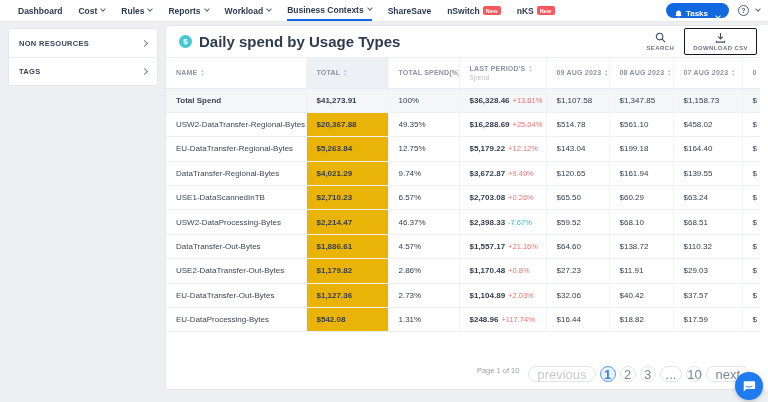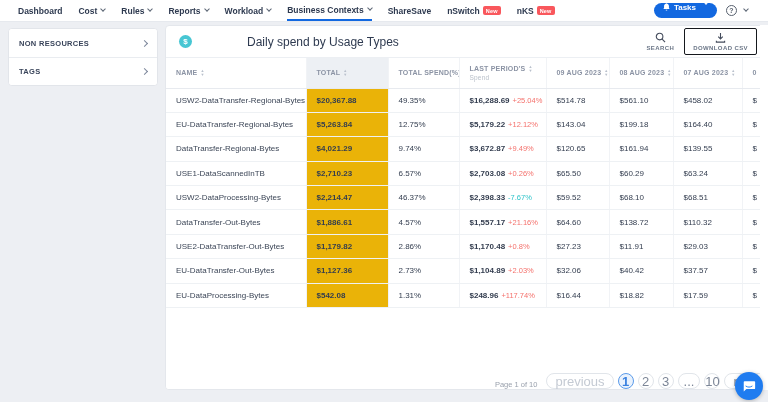--- a/index.html
+++ b/index.html
@@ -7,42 +7,42 @@
   body {
     font-family:"Liberation Sans", sans-serif;
     background:#edeff3;
     position:relative;
     color:#2e3a50;
   }
   
   .topnav {
     position:absolute; top:0; left:0; right:0; height:22px;
     background:#ffffff; border-bottom:1px solid #e6e9ee;
-    display:flex; align-items:center; padding:0 20px 0 18px;
+    display:flex; align-items:center; padding:0 8px 0 18px;
   }
   .nav-items { display:flex; align-items:center; gap:16px; height:100%; }
   .nav-item {
     display:flex; align-items:center; height:100%;
     font-size:8.5px; font-weight:700; color:#2e3a50; cursor:pointer;
     position:relative; white-space:nowrap;
   }
   .nav-item.active { border-bottom:2px solid #1268e0; }
   .caret {
     width:4px; height:4px; border-right:1.2px solid #5c6675; border-bottom:1.2px solid #5c6675;
     transform:rotate(45deg); display:inline-block; margin-left:4px; margin-top:-3px;
   }
   .badge {
     background:#f9575c; color:#fff; font-size:5.5px; font-weight:700;
     padding:1.5px 3px; border-radius:2px; margin-left:3px; letter-spacing:.2px;
   }
   .nav-right { margin-left:auto; display:flex; align-items:center; gap:9px; }
   .tasks-btn {
     background:#1268e0; color:#fff; border:none; border-radius:9px;
     height:15px; padding:0 9px; font-size:8px; font-weight:700;
-    display:flex; align-items:flex-start; gap:4px; cursor:pointer;
+    display:flex; align-items:flex-end; gap:4px; cursor:pointer;
     font-family:"Liberation Sans", sans-serif;
   }
   .tasks-btn .caret { border-color:#fff; }
   .help-wrap { display:flex; align-items:center; gap:3px; cursor:pointer; }
   .help-circle {
     width:11px; height:11px; border:1px solid #57606e; border-radius:50%;
     font-size:7px; color:#57606e; display:flex; align-items:center; justify-content:center; font-weight:700;
   }
   
   .sidebar {
@@ -66,21 +66,21 @@
   }
   .panel-header {
     height:32px; display:flex; align-items:center; padding:0 10px 0 13px;
     border-bottom:1px solid #eceff3;
   }
   .title-icon {
     width:13px; height:13px; background:#47c6d3; border-radius:50%;
     color:#fff; font-size:8px; font-weight:700;
     display:flex; align-items:center; justify-content:center; margin-right:7px;
   }
-  .panel-title { font-size:12px; font-weight:400; color:#2e3a50;margin-left:48px; }
+  .panel-title { font-size:15px; font-weight:700; color:#2e3a50; }
   .toolbar { margin-left:auto; display:flex; align-items:center; gap:10px; }
   .tool-btn {
     display:flex; flex-direction:column; align-items:center; gap:2px;
     background:none; border:none; cursor:pointer; color:#6b7687;
     font-family:"Liberation Sans", sans-serif;
   }
   .tool-btn .tool-label { font-size:6px; font-weight:700; letter-spacing:.4px; color:#6b7687; }
   .tool-btn.focused { border:1.5px solid #15181d; border-radius:2px; padding:3px 8px; }
   
   .spend-table { width:603px; table-layout:fixed; border-collapse:collapse; }
@@ -103,22 +103,22 @@
   .spend-table td.hl { background:#eab308; font-weight:700; }
   .spend-table td.last b { font-weight:700; }
   .spend-table tr.em td { background:#f4f6f8; }
   .spend-table tr.em td.name { font-weight:700; }
   .chg { font-size:7.5px; margin-left:3px; }
   .chg.up { color:#f4716c; }
   .chg.down { color:#2fc4ca; }
   
   .pagination {
     position:absolute; bottom:0; left:0; right:0; height:23px;
-    display:flex; align-items:flex-end; justify-content:flex-end; gap:4px;
-    background:#fff;
+    display:flex; align-items:flex-start; justify-content:flex-end; gap:4px;
+    padding-right:18px; background:#fff;
   }
   .page-summary { font-size:7.5px; color:#9aa1ad; margin-right:5px; }
   .pill {
     height:16px; min-width:16px; display:inline-flex; align-items:center; justify-content:center;
     border:1px solid #e1e5ea; border-radius:9px; background:#fff;
     font-size:13px; color:#7c8697; cursor:pointer; padding:0 5px;
   }
   .pill.page { border-radius:50%; width:16px; padding:0; }
   .pill.prev, .pill.next { padding:0 8px; }
   .pill.prev { color:#c4cad3; }
@@ -273,20 +273,30 @@
                 <span>▲</span>
                 <span>▼</span>
               </span></div>
           </th>
           <th class="">
             <div><span>0</span></div>
           </th>
         </tr>
       </thead>
     <tbody>
+        <tr class="em">
+          <td class="name">Total Spend</td>
+          <td class="hl">$41,273.91</td>
+          <td>100%</td>
+          <td class="last"><b>$36,328.46</b><span class="chg up">+13.61%</span></td>
+          <td>$1,107.58</td>
+          <td>$1,347.85</td>
+          <td>$1,158.73</td>
+          <td>$</td>
+        </tr>
         <tr class="">
           <td class="name">USW2-DataTransfer-Regional-Bytes</td>
           <td class="hl">$20,367.88</td>
           <td>49.35%</td>
           <td class="last"><b>$16,288.69</b><span class="chg up">+25.04%</span></td>
           <td>$514.78</td>
           <td>$561.10</td>
           <td>$458.02</td>
           <td>$</td>
         </tr>

